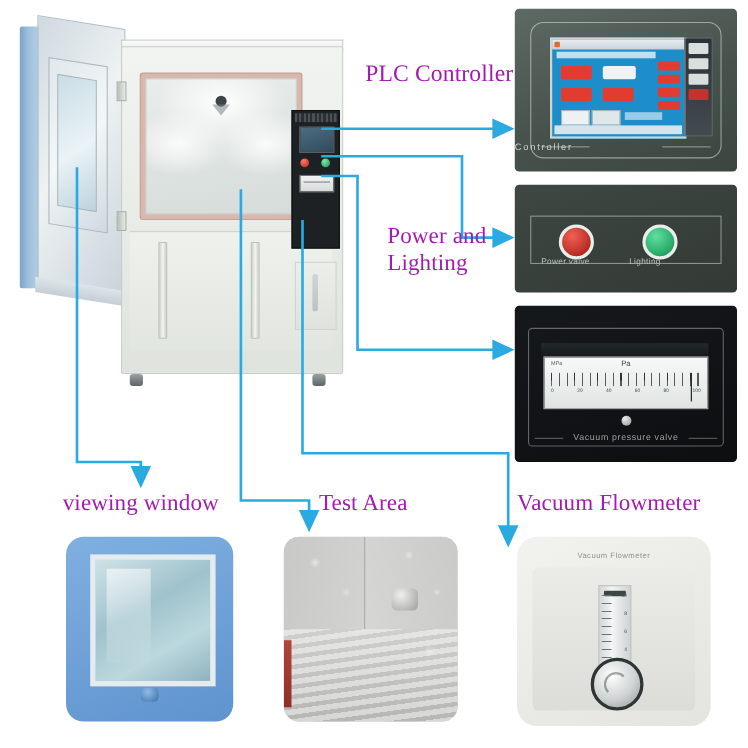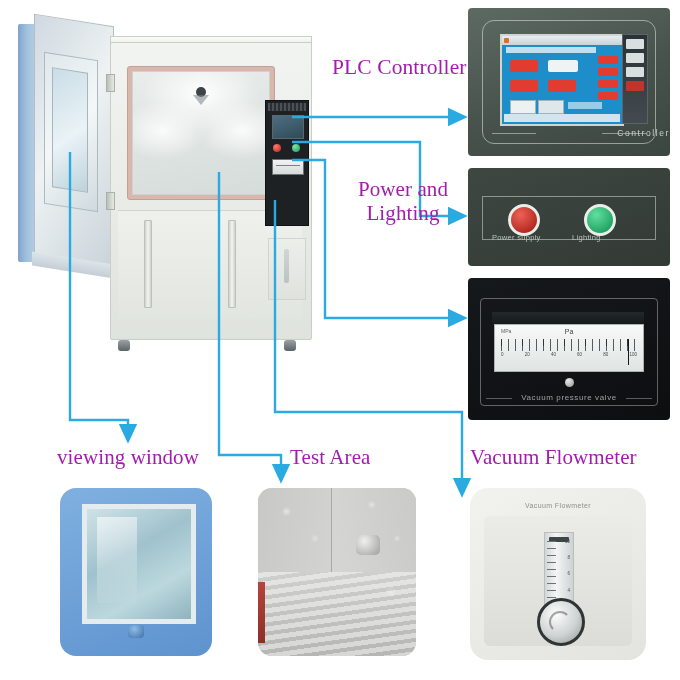--- a/index.html
+++ b/index.html
@@ -19,21 +19,21 @@
   .label{
     position:absolute;
     color:#a21caf;
     font-family:"Liberation Serif", serif;
     font-size:21px;
     line-height:1.12;
     white-space:pre-line;
     letter-spacing:0.1px;
   }
   .lbl-plc      {left:332px;top:55px;font-size:21.5px;}
-  .lbl-power    {left:352px;top:178px;text-align:center;width:102px;}
+  .lbl-power    {left:352px;top:203px;text-align:left;width:102px;}
   .lbl-vac      {left:306px;top:327px;text-align:center;width:172px;}
   .lbl-view     {left:57px;top:446px;font-size:21px;}
   .lbl-test     {left:290px;top:446px;font-size:21px;}
   .lbl-flow     {left:470px;top:446px;font-size:21px;}
 
   
   .chamber{position:absolute;left:10px;top:14px;width:292px;height:342px;}
 
   
   .door-outer{
@@ -228,21 +228,21 @@
     background:rgba(236,241,243,.88);
   }
   .plc-hard{
     position:absolute;left:154px;top:26px;width:24px;height:88px;
     background:linear-gradient(180deg,#2b3236,#434b50);
     border:1px solid #5b6469;
   }
   .plc-hard i{display:block;margin:4px 3px;height:10px;background:#d9dedf;border-radius:1px;}
   .plc-hard i.last{background:#c0352b;}
   .plc-cap{
-    position:absolute;left:0;right:0;bottom:18px;text-align:right;
+    position:absolute;left:0;right:0;bottom:18px;text-align:left;
     font-family:"Liberation Sans", sans-serif;
     font-size:8.5px;color:#c9d2cc;letter-spacing:1.6px;
   }
   .plc-cap:before,.plc-cap:after{
     content:"";position:absolute;top:50%;width:44px;height:1px;background:rgba(226,232,228,.5);
   }
   .plc-cap:before{left:24px;}
   .plc-cap:after{right:24px;}
 
   
@@ -538,21 +538,21 @@
         <i></i>
         <i class="last"></i>
     </div>
     <div class="plc-cap">Controller</div>
   </div>
 
   <div class="photo pwr">
     <div class="pwr-bezel"></div>
     <div class="pwr-lamp red"></div>
     <div class="pwr-lamp green"></div>
-    <div class="pwr-cap c-left">Power supply</div>
+    <div class="pwr-cap c-left">Power valve</div>
     <div class="pwr-cap c-right">Lighting</div>
   </div>
 
   <div class="photo vac">
     <div class="vac-bezel"></div>
     <div class="vac-hood"></div>
     <div class="vac-face">
       <div class="vac-brand">MPa</div>
       <div class="vac-units">Pa</div>
       <div class="vac-ticks"></div>

